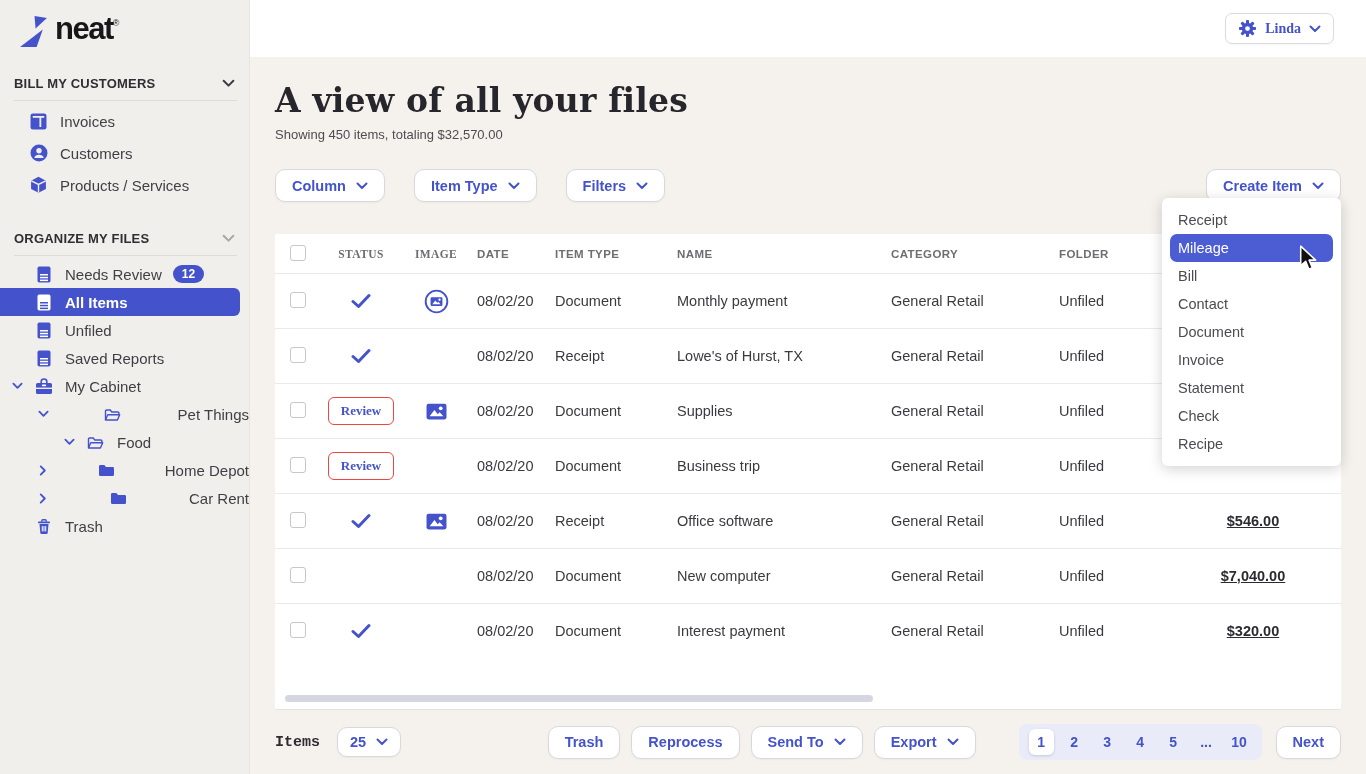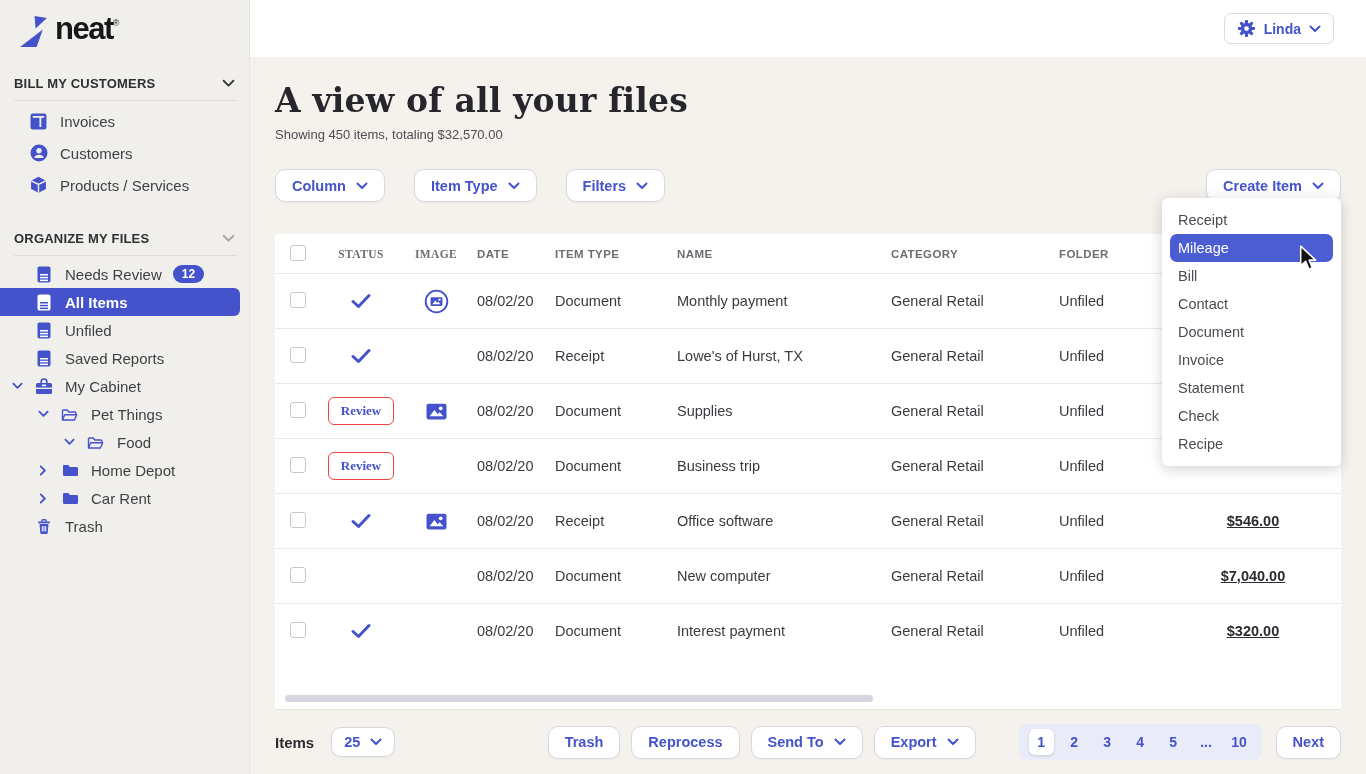--- a/index.html
+++ b/index.html
@@ -20,28 +20,28 @@
   .chev-blue { color:#4453cb; }
   .sdivider { border-bottom:1px solid #dedcd7; margin:4px 12px 4px 14px; }
   .nav .item { display:flex; align-items:center; font-size:15px; color:#3f3f45; cursor:pointer; }
   .nav1 .item { height:32px; padding-left:29px; }
   .nav2 .item { height:28px; }
   .item .ic { display:inline-flex; width:19px; justify-content:center; }
   .item .lbl { margin-left:12px; }
   .item .tw { display:inline-flex; width:12px; justify-content:center; margin-right:11px; }
   .p34 { padding-left:34px; }
   .p10 { padding-left:11px; }
-  .p36 { padding-left:37px; }
+  .p36 { padding-left:37px;justify-content:space-between; }
   .p62 { padding-left:63px; }
   .item.sel { background:#4453cb; color:#fff; font-weight:bold; width:240px; border-radius:0 6px 6px 0; }
   .badge { background:#4453cb; color:#fff; font-size:12px; font-weight:bold; border-radius:10px; padding:2px 9px; margin-left:11px; }
 
   
   .topbar { position:absolute; left:250px; top:0; right:0; height:57px; background:#ffffff; z-index:4; }
-  .user-btn { position:absolute; right:32px; top:13px; height:31px; display:inline-flex; align-items:center; gap:8px; background:#fff; border:1px solid #dcdbe0; border-radius:7px; padding:0 12px; color:#4453cb; font-weight:bold; font-size:14px; cursor:pointer; box-shadow:0 1px 2px rgba(0,0,0,.04); }
+  .user-btn { position:absolute; right:32px; top:13px; height:31px; display:inline-flex; align-items:center; gap:8px; background:#fff; border:1px solid #dcdbe0; border-radius:7px; padding:0 12px; color:#4453cb; font-weight:bold; font-size:14px; cursor:pointer; box-shadow:0 1px 2px rgba(0,0,0,.04);font-family:Liberation Serif, serif; }
 
   
   .main { position:absolute; left:250px; top:57px; right:0; bottom:0; background:#f5f2ee; padding:0 25px; }
   h1.title { font-family:"DejaVu Serif", serif; font-weight:bold; font-size:33px; color:#26262c; margin-top:24px; letter-spacing:.2px; }
   .subtitle { font-size:13px; color:#4c4c52; margin-top:7px; }
   .toolbar { display:flex; align-items:center; gap:29px; margin-top:27px; }
   .btn { display:inline-flex; align-items:center; gap:10px; background:#fff; border:1px solid #d9d8de; border-radius:10px; height:33px; padding:0 16px; color:#4453cb; font-weight:bold; font-size:14.5px; cursor:pointer; box-shadow:0 1px 2px rgba(0,0,0,.04); }
   .push-right { margin-left:auto; }
 
   
@@ -58,21 +58,21 @@
   .hscroll { position:absolute; left:10px; bottom:7px; width:588px; height:7px; border-radius:4px; background:#d5d6e2; cursor:grab; }
 
   
   .menu { position:absolute; top:141px; right:25px; width:179px; background:#fff; border-radius:6px; box-shadow:0 3px 14px rgba(0,0,0,.18); padding:8px 0; z-index:20; }
   .mi { height:28px; display:flex; align-items:center; padding:0 16px; font-size:14.5px; color:#4b4b52; cursor:pointer; }
   .mi.hi { background:#4c5dd4; color:#fff; border-radius:7px; margin:0 8px; padding:0 8px; }
   .cursor { position:absolute; left:1047px; top:188px; z-index:30; pointer-events:none; }
 
   
   .footer { display:flex; align-items:center; margin-top:14px; }
-  .items-label { font-size:15px; font-weight:bold; color:#2c2c31; }
+  .items-label { font-size:15px; font-weight:bold; color:#2c2c31;font-family:Liberation Mono, monospace; }
   .pgsize { margin-left:17px; height:30px; padding:0 12px; }
   .actions { margin-left:auto; display:flex; gap:11px; }
   .pager { margin-left:43px; display:flex; align-items:center; background:#e9ebf8; border-radius:8px; height:36px; padding:0 6px; }
   .pg { width:33px; text-align:center; color:#4453cb; font-weight:bold; font-size:14px; cursor:pointer; }
   .pg-active { display:flex; align-items:center; justify-content:center; width:25px; height:26px; margin:0 4px; background:#fff; border-radius:6px; box-shadow:0 1px 3px rgba(0,0,0,.15); }
   .pg-dots { cursor:default; }
   .next-btn { margin-left:14px; }
 </style>
 </head>
 <body>

